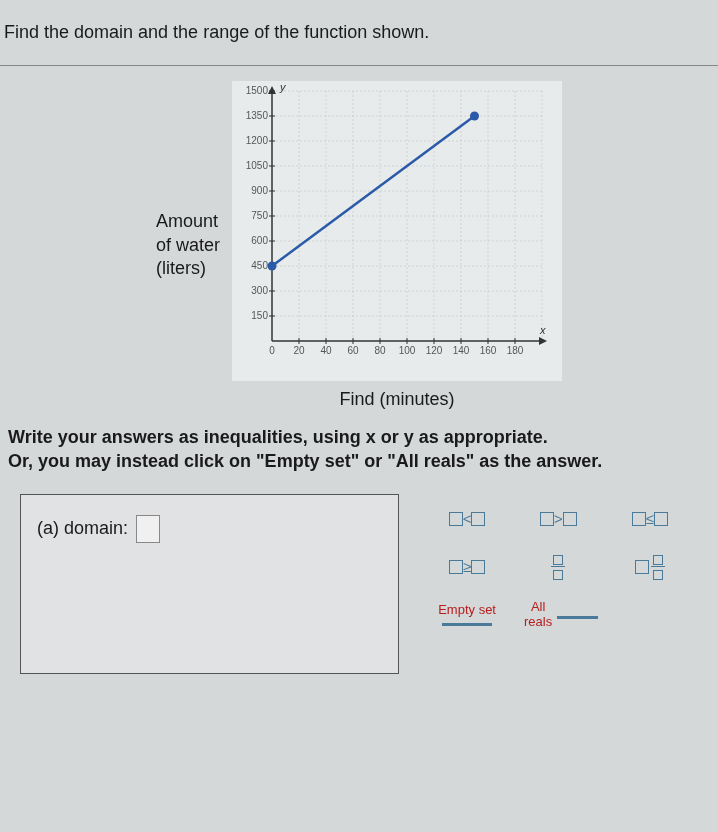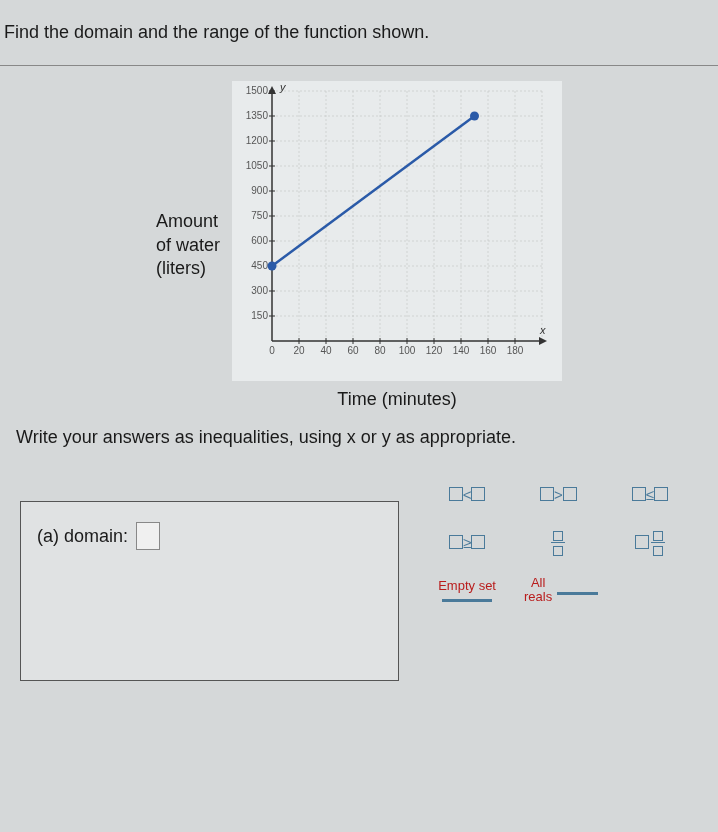--- a/index.html
+++ b/index.html
@@ -36,39 +36,39 @@
       align-items: center;
     }
     svg.chart { background: #e8ebec; }
     .x-label {
       font-size: 18px;
       margin-top: 8px;
       text-align: center;
     }
     .instruction {
       font-size: 18px;
-      padding: 10px 16px;
+      padding: 10px 8px;
       line-height: 1.35;
+      font-weight: bold;
     }
     .answer-row {
       display: flex;
       gap: 20px;
       padding: 10px 20px;
       align-items: flex-start;
     }
     .answer-box {
       border: 1px solid #555;
       background: #e0e2e3;
       padding: 20px 16px;
       width: 380px;
       min-height: 180px;
       display: flex;
       flex-direction: column;
       gap: 32px;
-      margin-top: 32px;
     }
     .answer-line {
       display: flex;
       align-items: center;
       gap: 8px;
       font-size: 18px;
     }
     .input-slot {
       display: inline-block;
       width: 24px;
@@ -210,26 +210,27 @@
           <line x1="189" y1="247" x2="189" y2="253"></line>
           <line x1="216" y1="247" x2="216" y2="253"></line>
           <line x1="243" y1="247" x2="243" y2="253"></line>
         </g>
 
         <line x1="0" y1="175" x2="202.5" y2="25" stroke="#2a5aa8" stroke-width="2.5"></line>
         <circle cx="0" cy="175" r="4.5" fill="#2a5aa8"></circle>
         <circle cx="202.5" cy="25" r="4.5" fill="#2a5aa8"></circle>
       </g>
     </svg>
-    <div class="x-label">Time (minutes)</div>
+    <div class="x-label">Find (minutes)</div>
   </div>
 </div>
 
 <div class="instruction">
   <div>Write your answers as inequalities, using x or y as appropriate.</div>
+  <div>Or, you may instead click on "Empty set" or "All reals" as the answer.</div>
 </div>
 
 <div class="answer-row">
   <div class="answer-box">
     <div class="answer-line">
       <span>(a) domain:</span>
       <span class="input-slot"></span>
     </div>
   </div>
 

